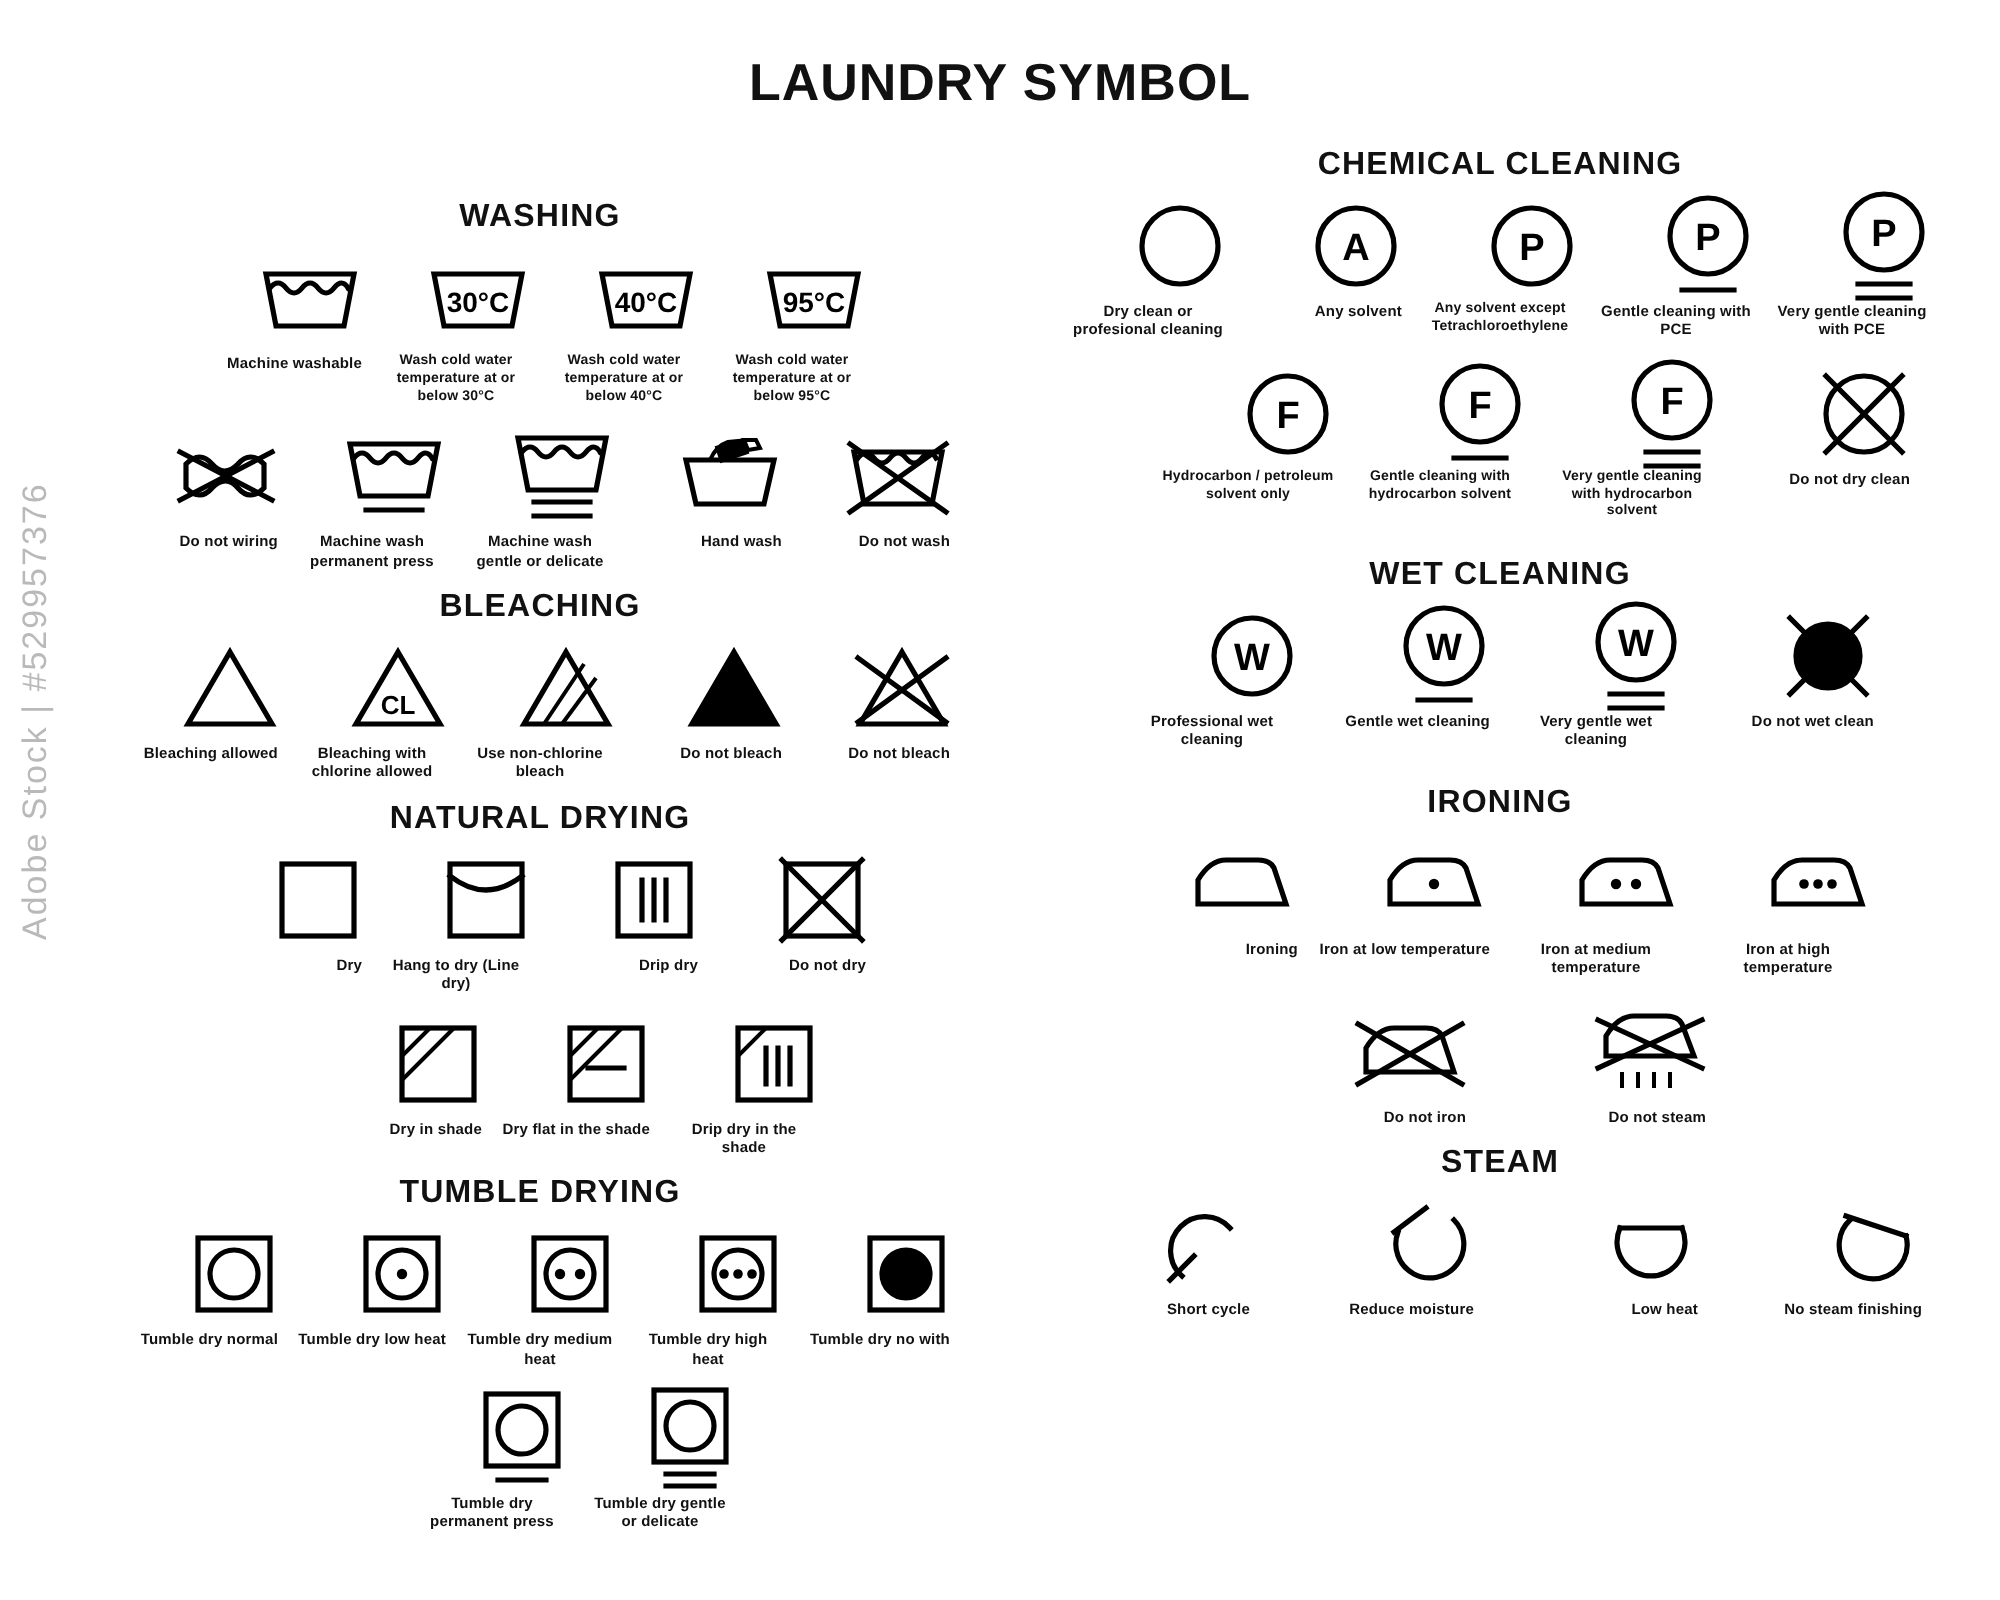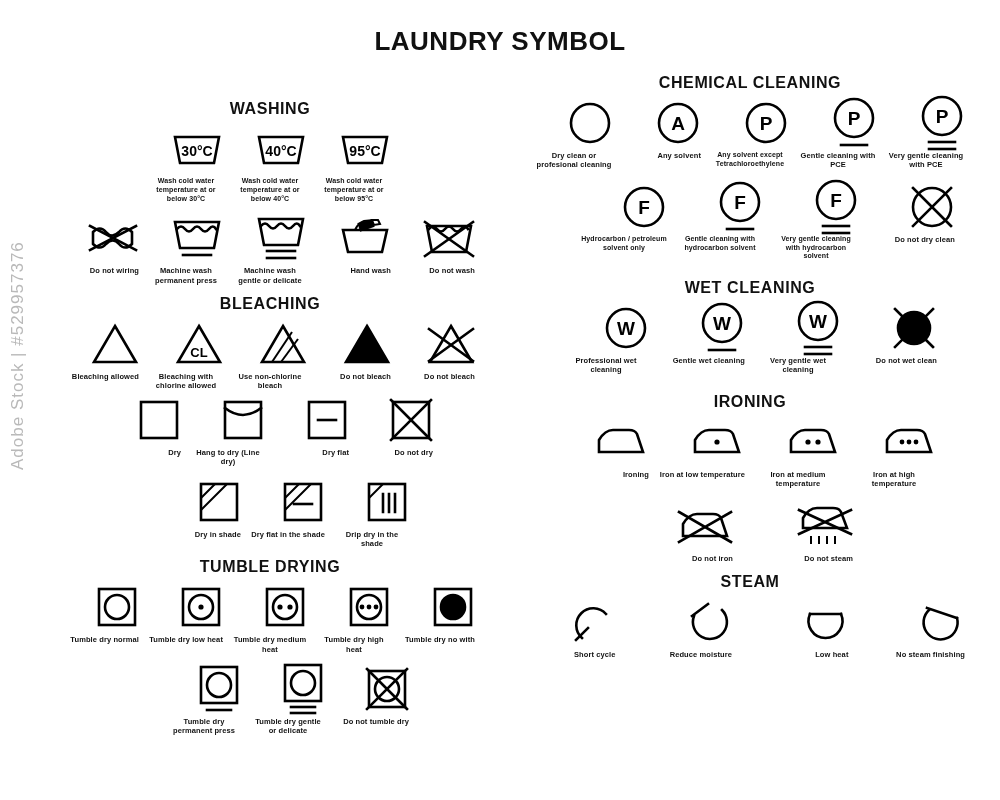--- a/index.html
+++ b/index.html
@@ -48,20 +48,29 @@
 <body>
 
 <div id="page-title">LAUNDRY SYMBOL</div>
 
 <div class="col left">
 
   <div class="section">
     <div class="sec-title">WASHING</div>
 
     <div class="row">
+      <div class="item">
+        <div class="glyph">
+          <svg width="52" height="40" viewBox="0 0 52 40">
+            <path class="st" d="M4 8 H48 L43 34 H9 Z"></path>
+            <path class="st" d="M6 15 q4 -5 8 0 q4 5 8 0 q4 -5 8 0 q4 5 8 0 q4 -5 7 0"></path>
+          </svg>
+        </div>
+        <div class="cap">Machine washable</div>
+      </div>
 
       <div class="item">
         <div class="glyph">
           <svg width="52" height="40" viewBox="0 0 52 40">
             <path class="st" d="M4 8 H48 L43 34 H9 Z"></path>
             <text class="txt" x="26" y="27" font-size="14">30°C</text>
           </svg>
         </div>
         <div class="cap small">Wash cold water temperature at or below 30°C</div>
       </div>
@@ -194,20 +203,21 @@
             <path class="st" d="M2 6 L46 38"></path>
             <path class="st" d="M46 6 L2 38"></path>
           </svg>
         </div>
         <div class="cap">Do not bleach</div>
       </div>
     </div>
   </div>
 
   <div class="section">
+    <div class="sec-title">NATURAL DRYING</div>
     <div class="row">
       <div class="item">
         <div class="glyph">
           <svg width="44" height="44" viewBox="0 0 44 44">
               <rect class="st" x="4" y="4" width="36" height="36"></rect>
             </svg>
         </div>
         <div class="cap">Dry</div>
       </div>
       <div class="item">
@@ -216,24 +226,24 @@
             <rect class="st" x="4" y="4" width="36" height="36"></rect>
             <path class="st" d="M4 10 q18 14 36 0"></path>
           </svg>
         </div>
         <div class="cap">Hang to dry (Line dry)</div>
       </div>
       <div class="item">
         <div class="glyph">
           <svg width="44" height="44" viewBox="0 0 44 44">
             <rect class="st" x="4" y="4" width="36" height="36"></rect>
-            <path class="st" d="M13 22 H31"></path>
-          </svg>
-        </div>
-        <div class="cap">Dry flat</div>
+            <path class="st" d="M16 12 V32 M22 12 V32 M28 12 V32"></path>
+          </svg>
+        </div>
+        <div class="cap">Drip dry</div>
       </div>
       <div class="item">
         <div class="glyph">
           <svg width="44" height="44" viewBox="0 0 44 44">
             <rect class="st" x="4" y="4" width="36" height="36"></rect>
             <path class="st" d="M2 2 L42 42 M42 2 L2 42"></path>
           </svg>
         </div>
         <div class="cap">Do not dry</div>
       </div>
@@ -343,30 +353,20 @@
         <div class="glyph">
           <svg width="44" height="52" viewBox="0 0 44 52">
             <rect class="st" x="4" y="2" width="36" height="36"></rect>
             <circle class="st" cx="22" cy="20" r="12"></circle>
             <path class="st" d="M10 44 H34"></path>
             <path class="st" d="M10 50 H34"></path>
           </svg>
         </div>
         <div class="cap">Tumble dry gentle or delicate</div>
       </div>
-      <div class="item">
-        <div class="glyph">
-          <svg width="44" height="44" viewBox="0 0 44 44">
-            <rect class="st" x="4" y="4" width="36" height="36"></rect>
-            <circle class="st" cx="22" cy="22" r="12"></circle>
-            <path class="st" d="M2 2 L42 42 M42 2 L2 42"></path>
-          </svg>
-        </div>
-        <div class="cap">Do not tumble dry</div>
-      </div>
     </div>
   </div>
 </div>
 
 <div class="col right">
 
   <div class="section">
     <div class="sec-title">CHEMICAL CLEANING</div>
     <div class="row">
       <div class="item wide">
@@ -567,21 +567,21 @@
             <path class="st" d="M2 6 L54 30 M54 6 L2 30"></path>
           </svg>
         </div>
         <div class="cap">Do not steam</div>
       </div>
     </div>
   </div>
 
   <div class="section" style="margin-top:0">
     <div class="sec-title">STEAM</div>
-    <div class="row" style="gap:36px">
+    <div class="row" style="gap:26px">
       <div class="item wide">
         <div class="glyph">
           <svg width="48" height="48" viewBox="0 0 48 48">
             <path class="st" d="M14 40 A17 17 0 1 1 38 16"></path>
             <path class="st" d="M8 42 L20 30"></path>
           </svg>
         </div>
         <div class="cap">Short cycle</div>
       </div>
       <div class="item wide">

